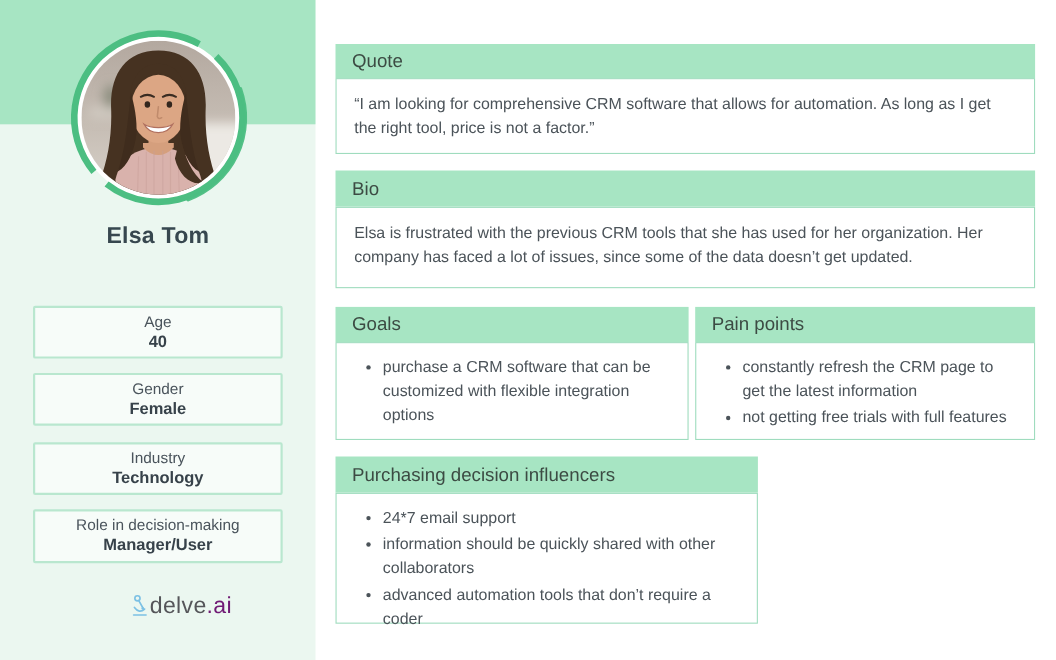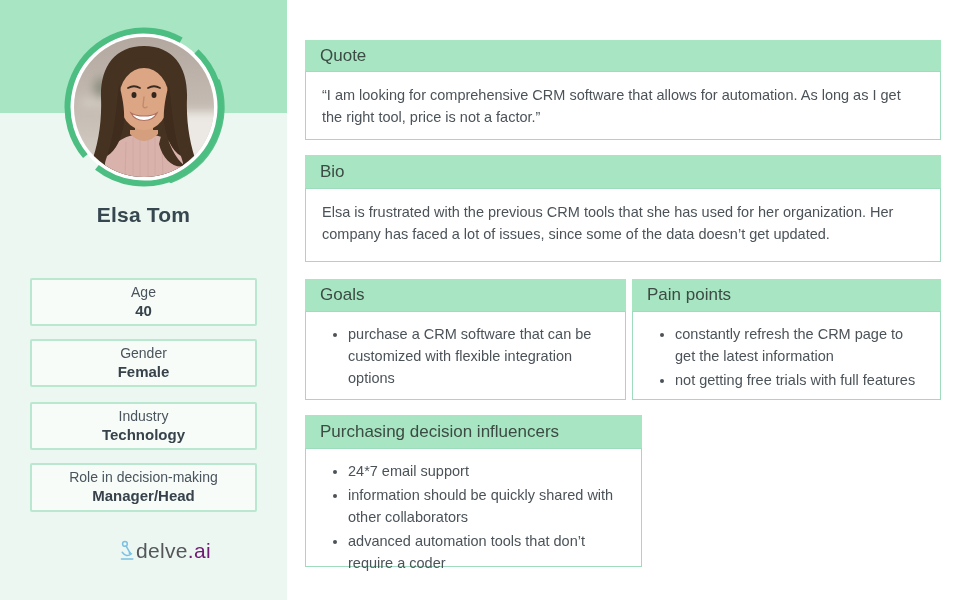--- a/index.html
+++ b/index.html
@@ -38,21 +38,21 @@
   .sec-body li { margin-bottom:2px; }
 
   .sec-quote  { left:18px;  top:40px;  width:636px; }
   .sec-quote  .sec-header { height:31px; } .sec-quote  .sec-body { height:69px; }
   .sec-bio    { left:18px;  top:155px; width:636px; }
   .sec-bio    .sec-header { height:33px; } .sec-bio    .sec-body { height:74px; }
   .sec-goals  { left:18px;  top:279px; width:321px; }
   .sec-goals  .sec-header { height:32px; } .sec-goals  .sec-body { height:89px; }
   .sec-pain   { left:345px; top:279px; width:309px; }
   .sec-pain   .sec-header { height:32px; } .sec-pain   .sec-body { height:89px; }
-  .sec-pdi    { left:18px;  top:415px; width:337px; }
+  .sec-pdi    { left:18px;  top:415px; width:384px; }
   .sec-pdi    .sec-header { height:33px; } .sec-pdi    .sec-body { height:119px; }
   .sec-tools  { left:455px; top:415px; width:199px; }
   .sec-tools  .sec-header { height:33px; } .sec-tools  .sec-body { height:119px; }
 </style>
 </head>
 <body>
 
 <div class="stage">
 
   <aside class="sidebar">
@@ -134,21 +134,21 @@
     <div class="attr attr2">
       <div class="lbl">Gender</div>
       <div class="val">Female</div>
     </div>
     <div class="attr attr3">
       <div class="lbl">Industry</div>
       <div class="val">Technology</div>
     </div>
     <div class="attr attr4">
       <div class="lbl">Role in decision-making</div>
-      <div class="val">Manager/Head</div>
+      <div class="val">Manager/User</div>
     </div>
 
     <div class="logo">
       <span style="display:inline-flex;">
         <svg width="17" height="23" viewBox="0 0 18 24">
           <g stroke="#7cc1e4" fill="none" stroke-width="1.6" stroke-linecap="round">
             <circle cx="6.3" cy="4" r="2.5"></circle>
             <path d="M7.6 6.2 L11.2 12.6"></path>
             <path d="M3.4 12.8 q4.6 6.2 9.8 1.6"></path>
             <path d="M2.6 20 h12"></path>

